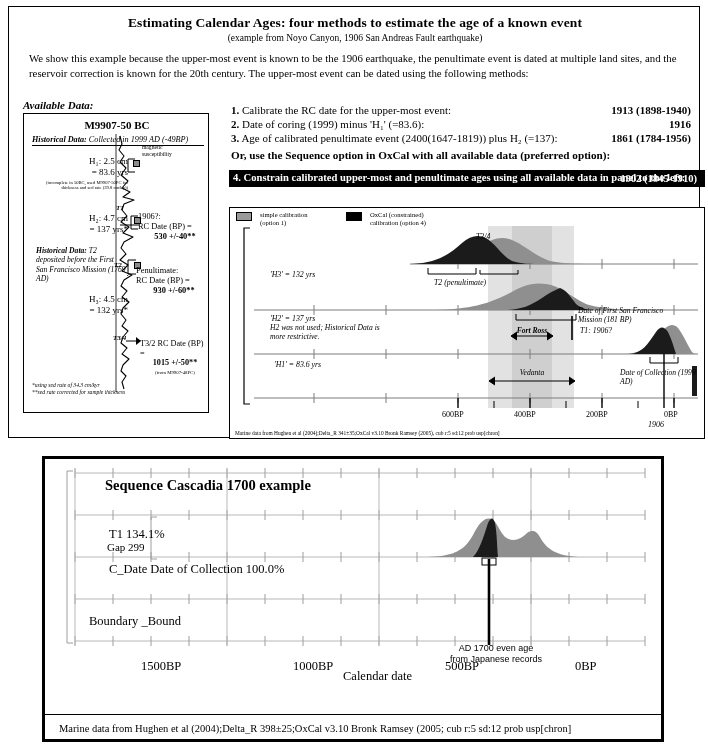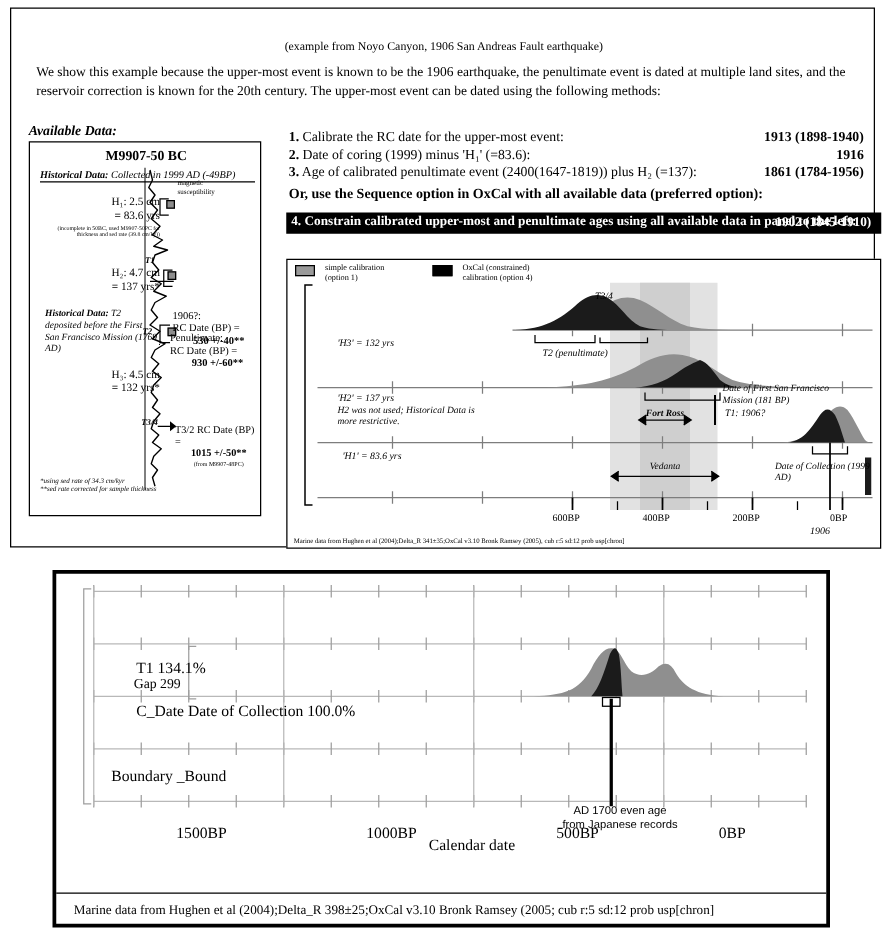--- a/index.html
+++ b/index.html
@@ -27,21 +27,21 @@
 
   .h1-block{position:absolute;left:18px;top:42px;width:86px;font-size:9px;line-height:11px;text-align:right;}
   .h1-block .l2{padding-left:8px;}
   .h1-note{font-size:4.6px;line-height:5.4px;margin-top:2px;}
 
   .h2-block{position:absolute;left:24px;top:99px;width:80px;font-size:9px;line-height:11px;text-align:right;}
   .hist2{position:absolute;left:12px;top:132px;width:90px;font-size:7.6px;line-height:9.3px;font-style:italic;}
   .hist2 b{font-weight:bold;}
   .h3-block{position:absolute;left:24px;top:180px;width:80px;font-size:9px;line-height:11px;text-align:right;}
 
-  .rc1{position:absolute;left:114px;top:98px;width:74px;font-size:8.4px;line-height:10.2px;margin-top:36px;}
+  .rc1{position:absolute;left:114px;top:98px;width:74px;font-size:8.4px;line-height:10.2px;}
   .rc1 .c{text-align:center;font-weight:bold;}
   .rc2{position:absolute;left:112px;top:152px;width:76px;font-size:8.4px;line-height:10.2px;}
   .rc2 .c{text-align:center;font-weight:bold;}
   .rc3{position:absolute;left:116px;top:225px;width:70px;font-size:8.2px;line-height:9.6px;}
   .rc3 .c{text-align:center;font-weight:bold;}
   .rc3 .tiny{font-size:4.8px;text-align:center;font-weight:normal;}
 
   .pk{position:absolute;font-weight:bold;font-size:7px;font-style:italic;}
   .core-foot{position:absolute;left:8px;top:268px;width:160px;font-size:5.6px;line-height:7px;font-style:italic;}
 
@@ -86,20 +86,21 @@
   .b-foot{position:absolute;left:14px;bottom:5px;font-size:10.5px;}
   .bot-sep{position:absolute;left:0;bottom:24px;width:100%;height:1px;background:#000;}
 </style>
 </head>
 <body>
 
 <div class="page">
 
   <div class="top-frame">
 
+    <div class="title">Estimating Calendar Ages: four methods to estimate the age of a known event</div>
     <div class="subtitle">(example from Noyo Canyon, 1906 San Andreas Fault earthquake)</div>
     <div class="intro">We show this example because the upper-most event is known to be the 1906 earthquake, the penultimate event is dated at multiple land sites, and the reservoir correction is known for the 20th century.  The upper-most event can be dated using the following methods:</div>
 
     <div class="avail-label">Available Data:</div>
 
     <div class="core-panel">
       <div class="core-title">M9907-50 BC</div>
       <div class="core-hist">
         <b>Historical Data:</b><i> Collected in 1999 AD (-49BP)</i>
       </div>
@@ -451,20 +452,21 @@
                C468,84 476,80 482,74 C488,70 492,72 496,80 C502,90 512,97 534,98 Z" fill="#8f8f8f"></path>
       <path d="M428,98 C434,92 438,80 443,64 C446,58 448,58 450,64 C452,74 452,88 453,98 Z" fill="#1b1b1b"></path>
 
       <g stroke="#000" stroke-width="1" fill="#fff">
         <rect x="437" y="99" width="14" height="7"></rect>
       </g>
 
       <line x1="444" y1="100" x2="444" y2="186" stroke="#000" stroke-width="2.6"></line>
     </svg>
 
+    <div class="seq-title">Sequence Cascadia 1700 example</div>
     <div class="b-l1">T1  134.1%</div>
     <div class="b-l2">Gap 299</div>
     <div class="b-l3">C_Date Date of Collection  100.0%</div>
     <div class="b-l4">Boundary _Bound</div>
 
     <div class="b-ax" style="left:96px;top:200px;">1500BP</div>
     <div class="b-ax" style="left:248px;top:200px;">1000BP</div>
     <div class="b-ax" style="left:400px;top:200px;">500BP</div>
     <div class="b-ax" style="left:530px;top:200px;">0BP</div>
     <div class="b-ax" style="left:298px;top:210px;">Calendar date</div>

